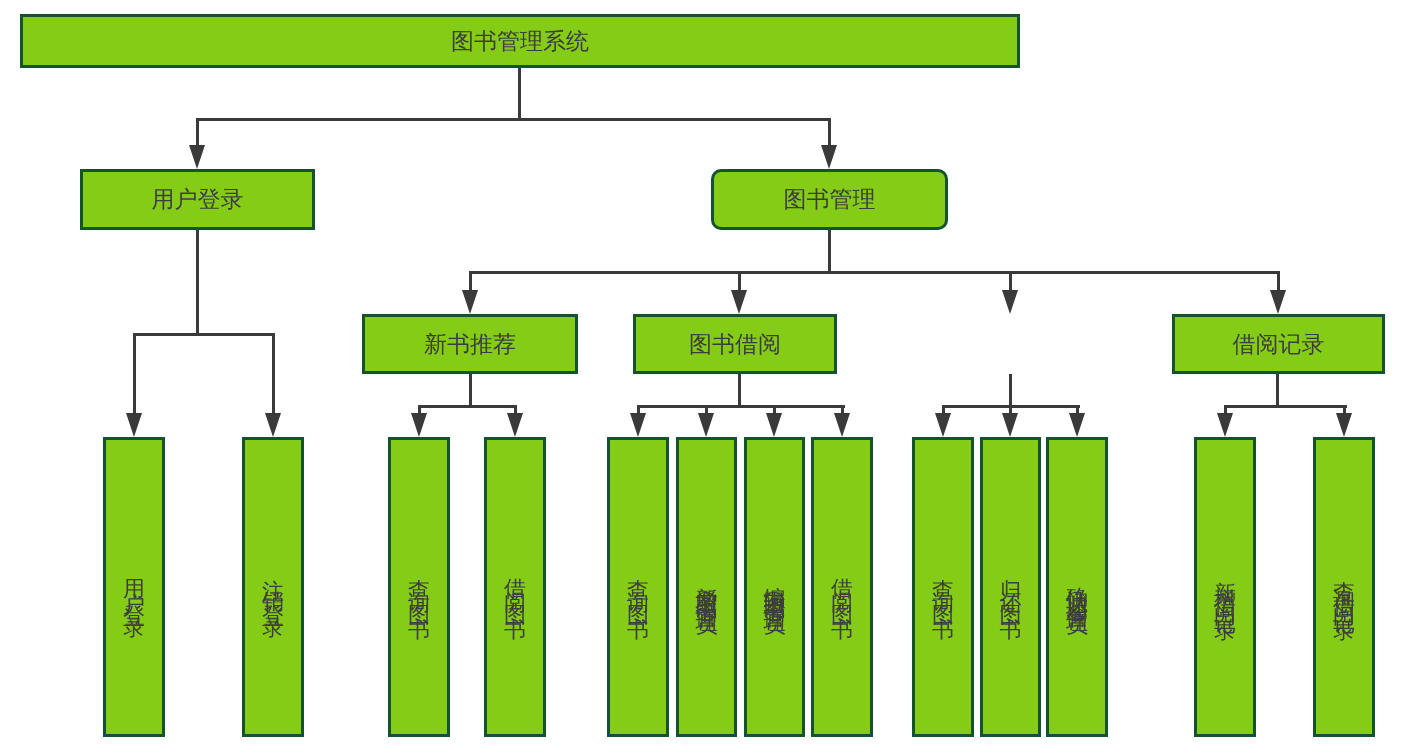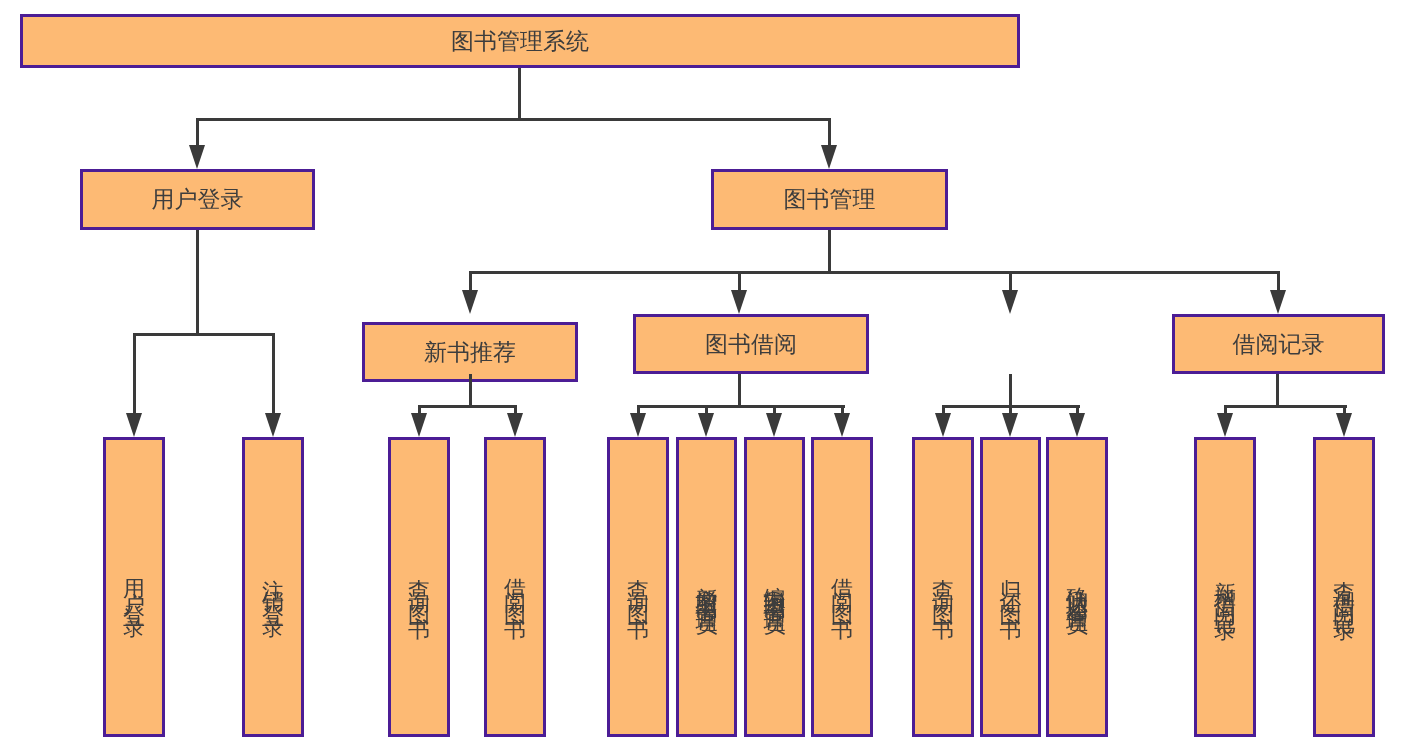--- a/index.html
+++ b/index.html
@@ -11,22 +11,22 @@
   .canvas {
     position: relative;
     width: 1405px;
     height: 747px;
     background: #ffffff;
     overflow: hidden;
   }
   .box {
     position: absolute;
     box-sizing: border-box;
-    background: #fdba74;
-    border: 3px solid #4c1d95;
+    background: #84cc16;
+    border: 3px solid #14532d;
     display: flex;
     align-items: center;
     justify-content: center;
     color: #3d3d3d;
     font-size: 23px;
     line-height: 1;
     white-space: nowrap;
   }
   .leaf {
     top: 437px;
@@ -62,23 +62,23 @@
     right: 6px;
     bottom: 4px;
     font-size: 24px;
     color: #b9b9b9;
     letter-spacing: 1px;
   }
 
   
   #box-root { left: 20px;  top: 14px;  width: 1000px; height: 54px; }
   #box-l2a  { left: 80px;  top: 169px; width: 235px;  height: 61px; }
-  #box-l2b  { left: 711px; top: 169px; width: 237px;  height: 61px; }
-  #box-l3a  { left: 362px; top: 314px; width: 216px;  height: 60px; margin-top: 8px; }
-  #box-l3b  { left: 633px; top: 314px; width: 236px;  height: 60px; }
+  #box-l2b  { left: 711px; top: 169px; width: 237px;  height: 61px; border-radius: 10px; }
+  #box-l3a  { left: 362px; top: 314px; width: 216px;  height: 60px; }
+  #box-l3b  { left: 633px; top: 314px; width: 204px;  height: 60px; }
   #box-l3c  { left: 903px; top: 314px; width: 215px;  height: 60px; }
   #box-l3d  { left: 1172px;top: 314px; width: 213px;  height: 60px; }
 
   
   #leaf-ul1 { left: 103px; }
   #leaf-ul2 { left: 242px; }
   #leaf-nb1 { left: 388px; }
   #leaf-nb2 { left: 484px; }
   #leaf-bb1 { left: 607px; }
   #leaf-bb2 { left: 676px; width: 61px; }

